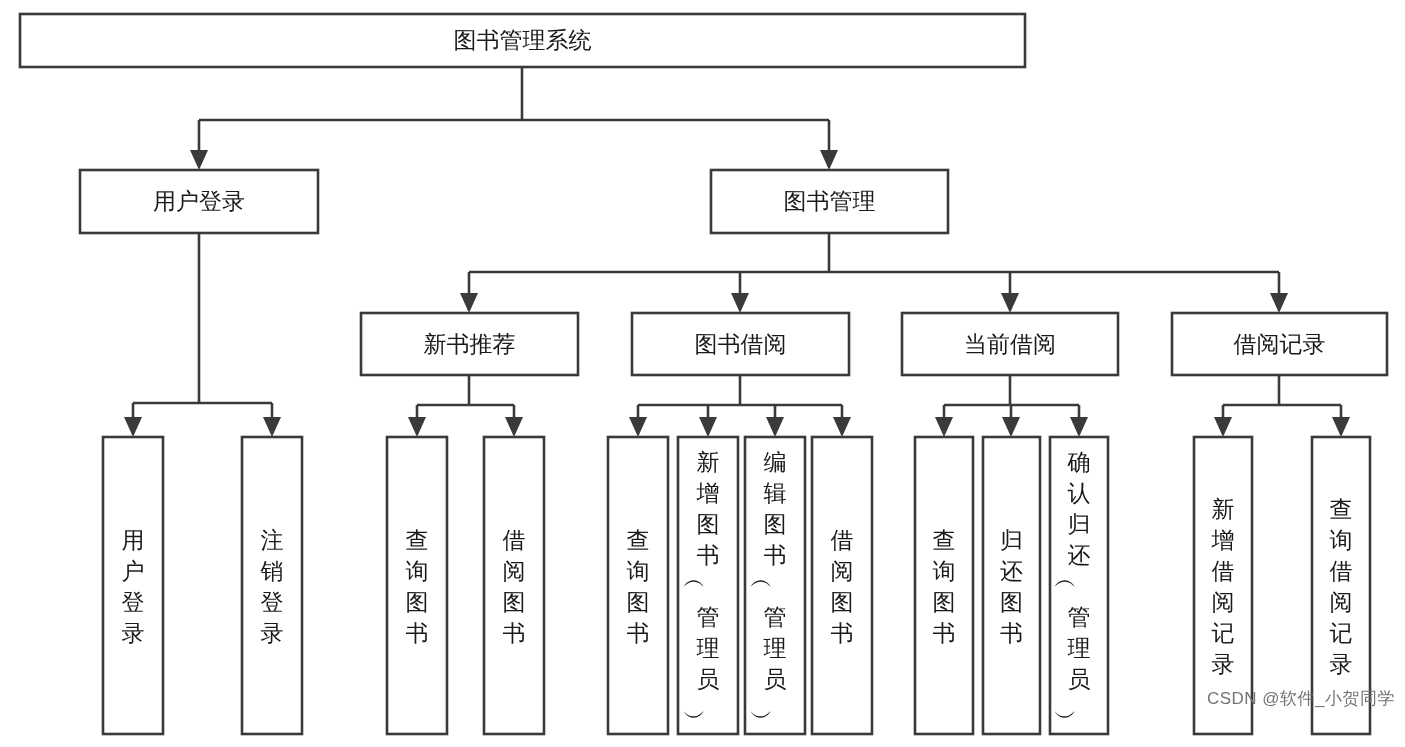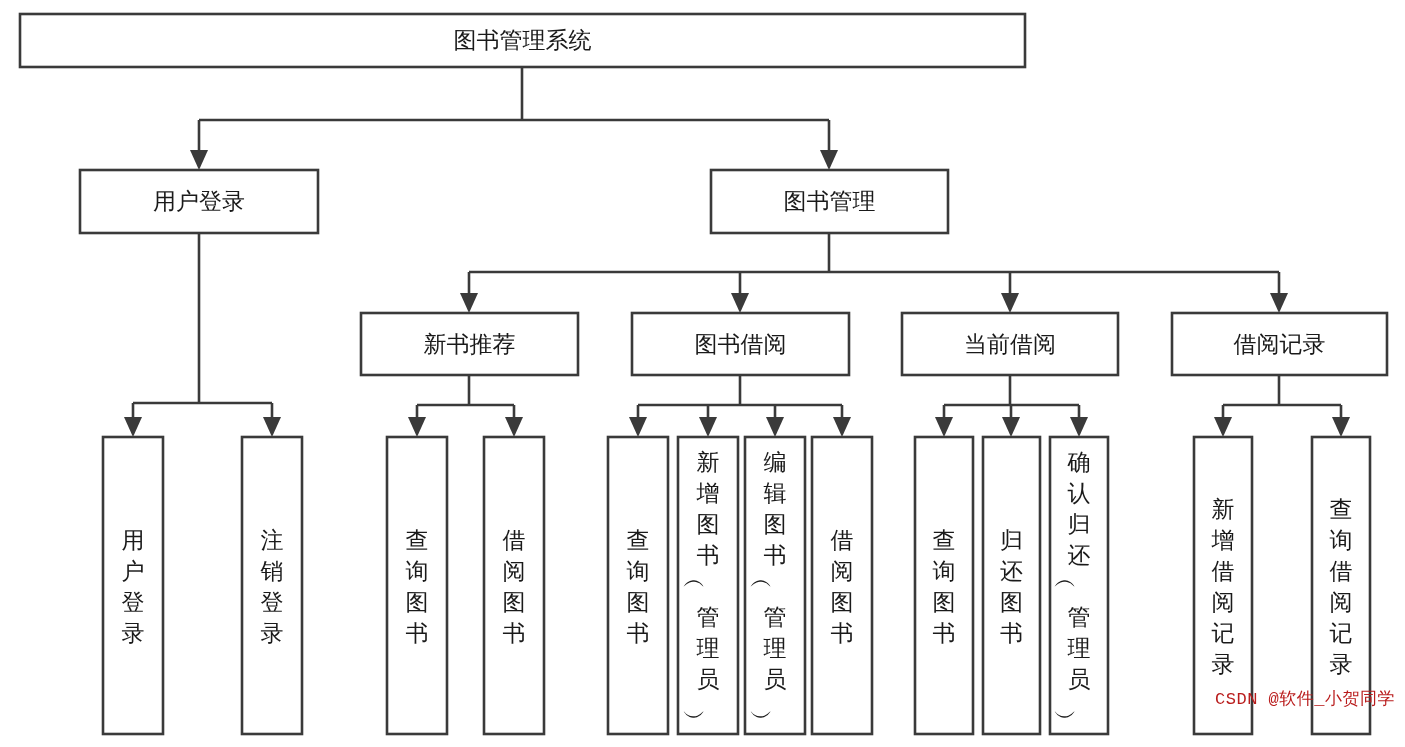--- a/index.html
+++ b/index.html
@@ -50,23 +50,23 @@
   .node-label-vertical {
     fill: #1a1a1a;
     font-family: "DejaVu Sans", "Liberation Sans", sans-serif;
     font-size: 23px;
     text-anchor: middle;
   }
   .watermark {
     position: absolute;
     right: 10px;
     bottom: 6px;
-    font-family: Liberation Mono, monospace;
+    font-family: Liberation Sans, sans-serif;
     font-size: 17px;
-    color: #b91c1c;
+    color: #737373;
     letter-spacing: 0.5px;
     white-space: nowrap;
     user-select: none;
   }
 </style>
 </head>
 <body>
 
 <div id="diagram-root">
   <svg class="flow" viewBox="0 0 1405 747" xmlns="http://www.w3.org/2000/svg">

